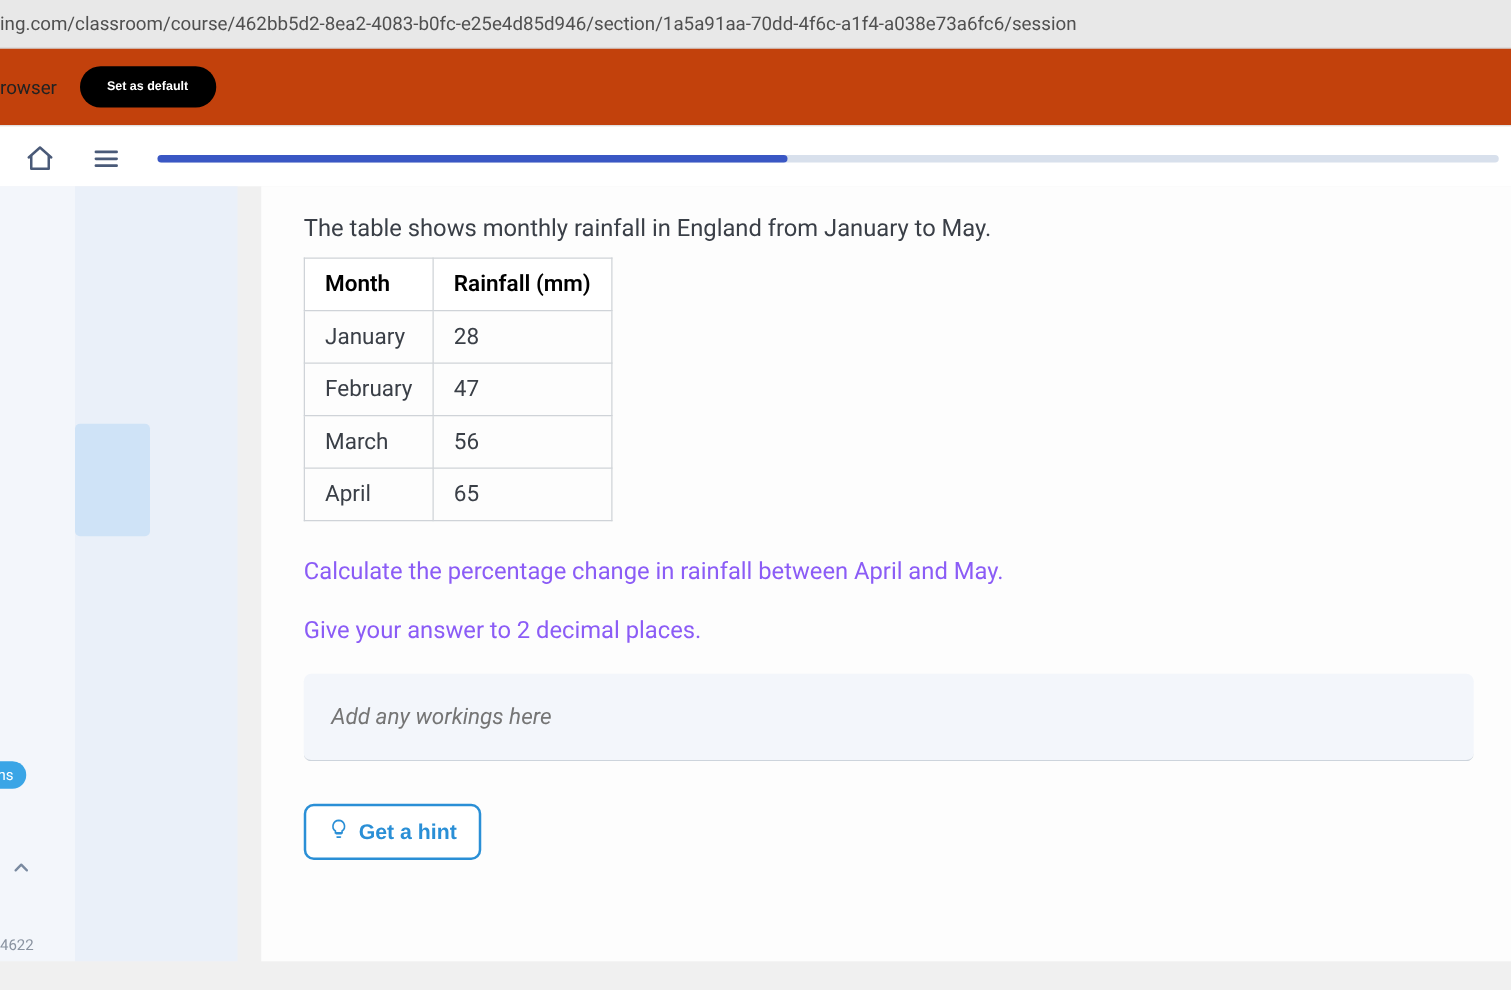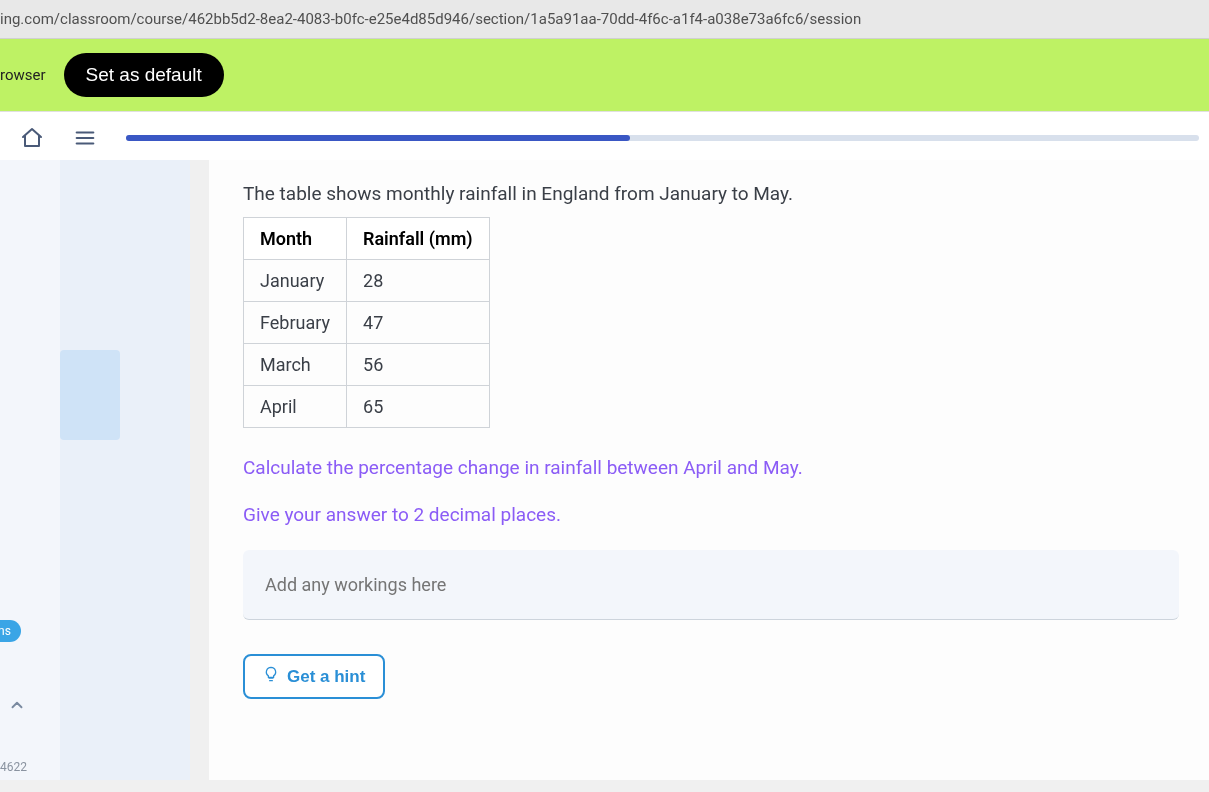--- a/index.html
+++ b/index.html
@@ -12,36 +12,36 @@
     color: #333;
   }
   .url-bar {
     background: #e8e8e8;
     padding: 10px 0 10px 0;
     font-size: 15px;
     color: #505050;
     border-bottom: 1px solid #d0d0d0;
   }
   .banner {
-    background: #bef264;
+    background: #c2410c;
     padding: 14px 14px 14px 0;
     display: flex;
     align-items: center;
     gap: 18px;
     border-bottom: 1px solid #e0e0e0;
   }
   .browser-label { font-size: 15px; color: #222; }
   .set-default {
     background: #000;
     color: #fff;
     border: none;
     border-radius: 22px;
     padding: 11px 22px;
-    font-size: 19px;
-    font-weight: 400;
+    font-size: 10px;
+    font-weight: 700;
     cursor: pointer;
   }
   .toolbar {
     background: #fff;
     padding: 14px 0 10px 20px;
     display: flex;
     align-items: center;
     gap: 30px;
   }
   .home-icon, .menu-icon { color: #4a5a78; display:flex; align-items:center; cursor:pointer;}
@@ -126,20 +126,21 @@
     border-radius: 6px;
     padding: 24px 22px;
     font-size: 18px;
     color: #9aa6b5;
     width: 100%;
     margin-bottom: 30px;
     outline: none;
     resize: none;
     font-family: inherit;
     border-bottom: 1px solid #cdd4dc;
+    font-style: italic;
   }
   .hint-btn {
     border: 2px solid #2a8fd6;
     background: #fff;
     color: #2a8fd6;
     border-radius: 8px;
     padding: 10px 18px;
     font-size: 17px;
     font-weight: 600;
     display: inline-flex;

